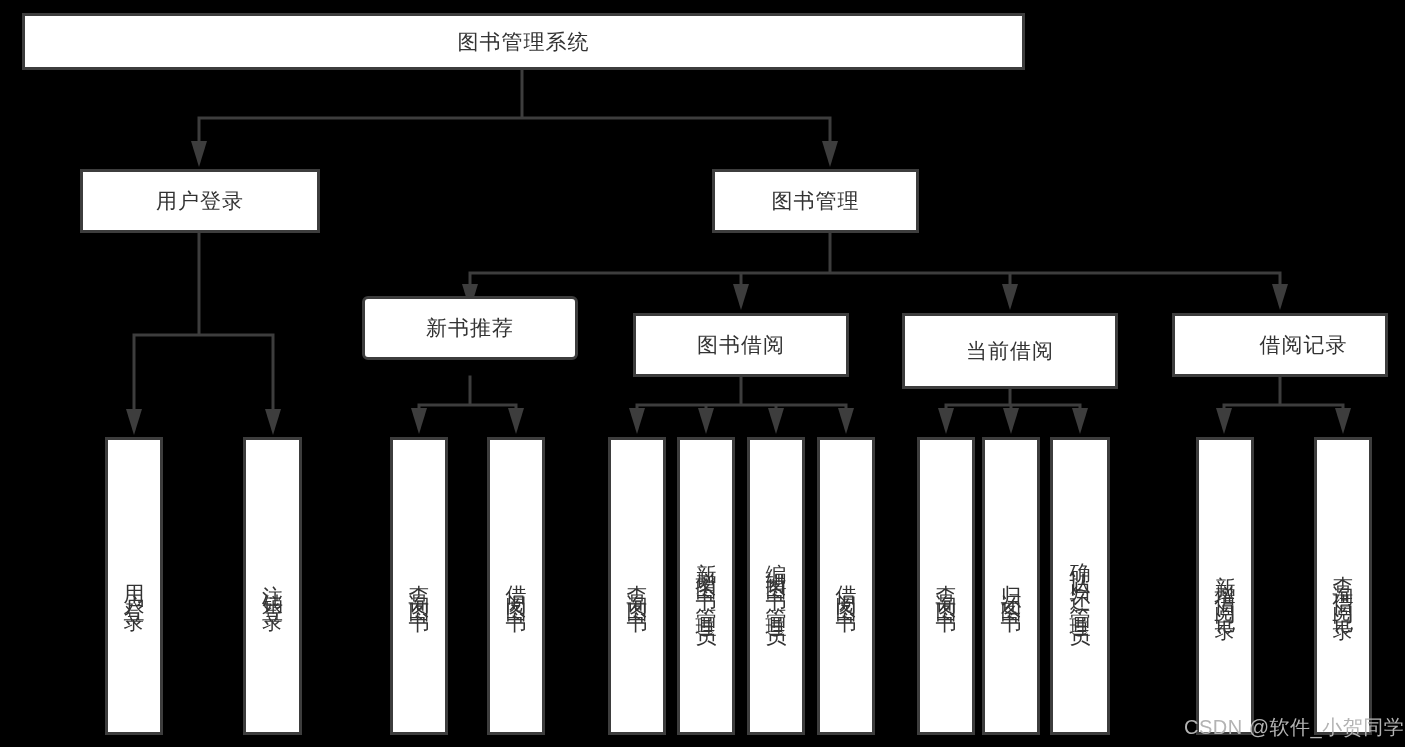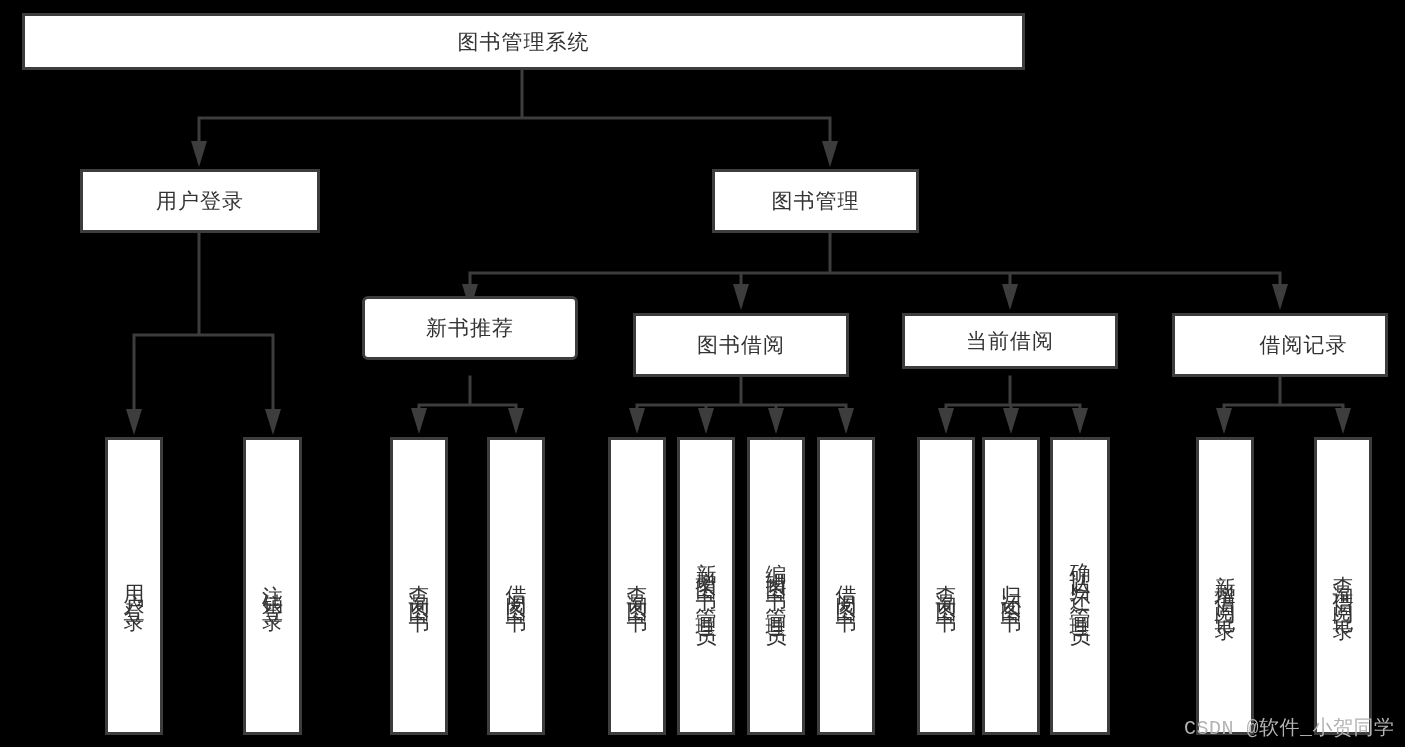--- a/index.html
+++ b/index.html
@@ -42,21 +42,20 @@
   }
   .watermark {
     position: absolute;
     left: 1184px;
     top: 714px;
     font-size: 20px;
     letter-spacing: 0.5px;
     color: #b3b3b3;
     z-index: 3;
     white-space: nowrap;
-    font-family: Liberation Mono, monospace;
   }
 </style>
 </head>
 <body>
 
 <div class="canvas">
 
   <svg class="wires" width="1405" height="747" viewBox="0 0 1405 747">
     <g stroke="#3d3d3d" stroke-width="3" fill="none" stroke-linecap="square">
 
@@ -107,21 +106,21 @@
   <div class="node hnode" style="left:712px; top:169px; width:207px; height:64px;">
     <span>图书管理</span>
   </div>
 
   <div class="node hnode" style="left:362px; top:296px; width:216px; height:64px;border-radius:6px;">
     <span>新书推荐</span>
   </div>
   <div class="node hnode" style="left:633px; top:313px; width:216px; height:64px;">
     <span>图书借阅</span>
   </div>
-  <div class="node hnode" style="left:902px; top:313px; width:216px; height:56px;">
+  <div class="node hnode" style="left:902px; top:313px; width:216px; height:76px;">
     <span>当前借阅</span>
   </div>
   <div class="node hnode" style="left:1172px; top:313px; width:216px; height:64px;padding-left:47px;">
     <span>借阅记录</span>
   </div>
 
   <div class="node vnode" style="left:105px; top:437px; width:58px; height:298px;">
     <span>用户登录</span>
   </div>
   <div class="node vnode" style="left:243px; top:437px; width:59px; height:298px;">

